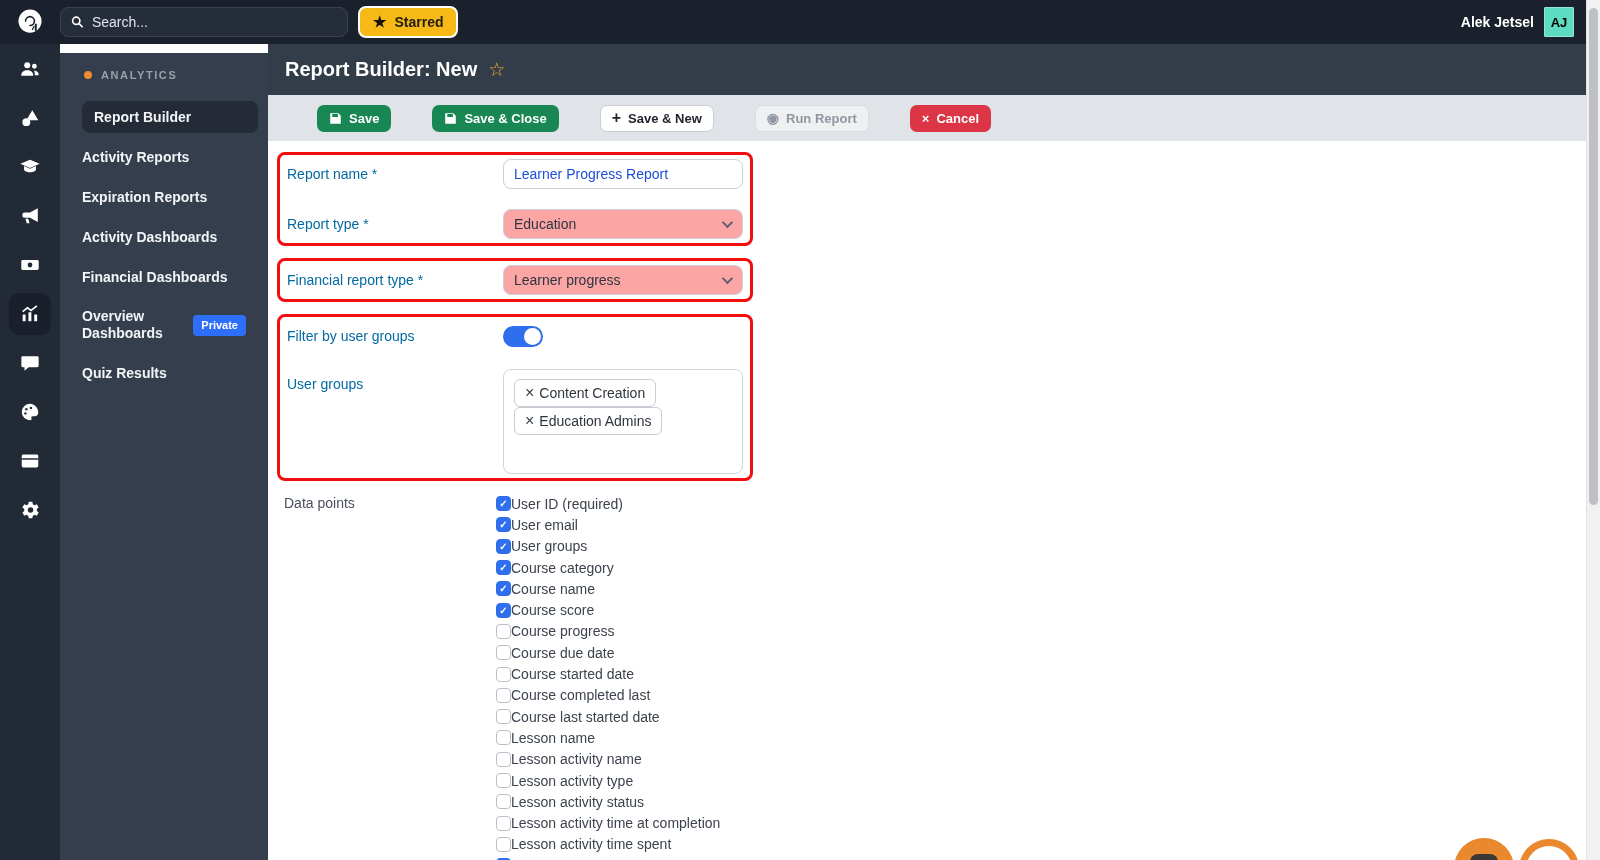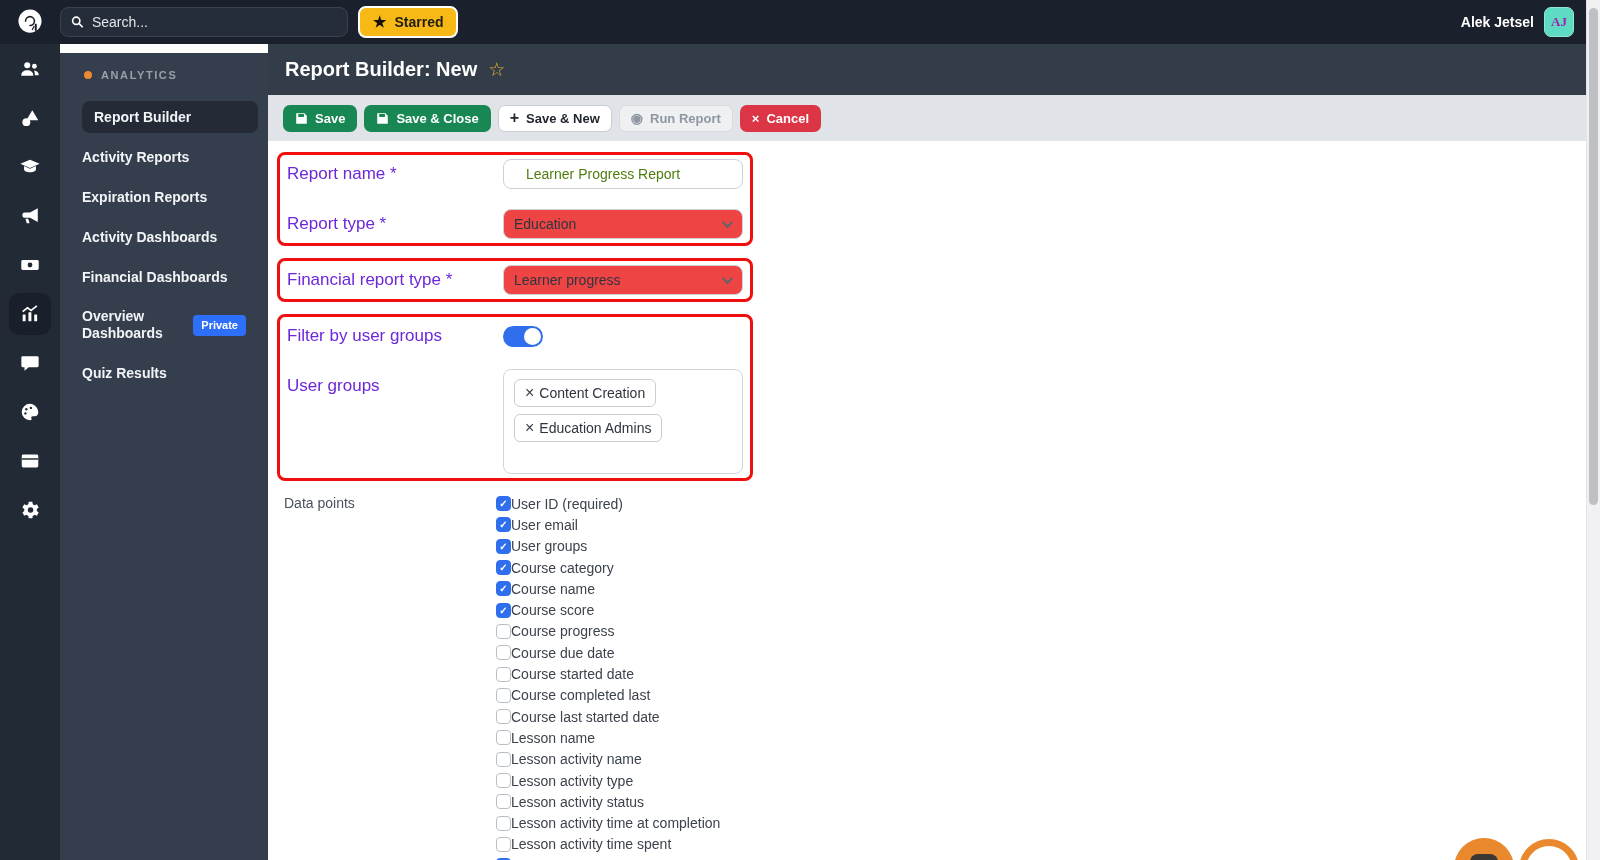--- a/index.html
+++ b/index.html
@@ -15,22 +15,22 @@
   .searchbox input { background:transparent; border:none; outline:none; color:#e8eaee;
                      font-size:14px; width:100%; font-family:inherit; }
   .searchbox input::placeholder { color:#e2e5ea; }
   .btn-starred { margin-left:10px; height:32px; background:#f7b916; border:2px solid #ffffff;
                  border-radius:8px; padding:0 13px; display:flex; align-items:center; gap:8px;
                  color:#201d14; font-size:14px; font-weight:700; cursor:pointer; }
   .btn-starred .glyph { font-size:15px; color:#16130b; }
   .topbar .spacer { flex:1; }
   .user-name { color:#fff; font-weight:700; font-size:14px; }
   .avatar { width:30px; height:30px; margin:0 12px 0 10px; background:#5edcc3; border:1px solid #8fe7d4;
-            border-radius:7px; color:#a21caf; font-size:13px; font-weight:700;
-            display:flex; align-items:center; justify-content:center;font-family:Liberation Serif, serif; }
+            border-radius:1px; color:#000000; font-size:13px; font-weight:700;
+            display:flex; align-items:center; justify-content:center; }
 
   
   .rail { position:absolute; left:0; top:44px; bottom:0; width:60px; background:#222a36; z-index:4; }
   .rail-item { width:60px; height:49px; display:flex; align-items:center; justify-content:center; cursor:pointer; }
   .rail-item .pad { width:42px; height:42px; border-radius:10px; display:flex; align-items:center; justify-content:center; }
   .rail-item.active .pad { background:#1a202b; }
   .rail-item svg { width:22px; height:22px; }
 
   
   .sidebar { position:absolute; left:60px; top:53px; bottom:0; width:208px; background:#353e4c;
@@ -48,51 +48,51 @@
 
   
   .main { position:absolute; left:268px; top:44px; right:14px; bottom:0; background:#fff; overflow:hidden; }
   .page-header { height:51px; background:#333c49; display:flex; align-items:center; padding:0 17px; gap:11px; }
   .page-title { color:#fff; font-size:20px; font-weight:700; }
   .fav-star { color:#f0b429; font-size:19px; cursor:pointer; }
 
   .toolbar { height:46px; background:#e0e3e8; display:flex; align-items:center; padding:0 15px; gap:7px; }
   .btn { height:27px; border:1px solid transparent; border-radius:7px; padding:0 11px; font-size:13px;
          font-weight:600; display:inline-flex; align-items:center; gap:7px; cursor:pointer;
-         font-family:inherit; }
+         font-family:inherit;margin-left:34px; }
   .btn svg { width:13px; height:13px; }
   .btn-green { background:#198754; color:#fff; }
   .btn-white { background:#fff; border-color:#c8cdd3; color:#21262e; }
   .btn-white .glyph { font-size:16px; font-weight:700; line-height:1; }
   .btn-gray  { background:#eef0f2; border-color:#d8dbdf; color:#8f97a1; }
   .btn-gray .glyph { font-size:14px; line-height:1; }
   .btn-red   { background:#dc3545; color:#fff; }
   .btn-red .glyph { font-size:13px; font-weight:700; line-height:1; }
 
   .content { padding:11px 0 0 9px; }
   .group { width:476px; border:3px solid #f10e0e; border-radius:8px; padding:4px; margin-bottom:12px; }
   .frow { display:flex; align-items:center; min-height:30px; }
   .frow + .frow { margin-top:20px; }
   .frow.top { align-items:flex-start; margin-top:18px; }
-  .flabel { width:219px; padding-left:3px; color:#6d28d9; font-size:17px; flex:none; }
+  .flabel { width:219px; padding-left:3px; color:#0369a1; font-size:14px; flex:none; }
   .frow.top .flabel { margin-top:7px; }
 
-  .text-input { width:240px; height:30px; border:1px solid #ccd1d7; border-radius:8px; padding:0 22px;
-                font-size:14px; color:#4d7c0f; background:#fff; font-family:inherit; outline:none; }
+  .text-input { width:240px; height:30px; border:1px solid #ccd1d7; border-radius:8px; padding:0 10px;
+                font-size:14px; color:#1d4ed8; background:#fff; font-family:inherit; outline:none; }
   .select { width:240px; height:30px; border:1px solid #ccd1d7; border-radius:8px; padding:0 10px;
-            font-size:14px; color:#2e353f; background:#ef4444; display:flex; align-items:center;
+            font-size:14px; color:#2e353f; background:#fca5a5; display:flex; align-items:center;
             justify-content:space-between; cursor:pointer; }
   .chev { width:8px; height:8px; border-right:2px solid #5b6470; border-bottom:2px solid #5b6470;
           transform:rotate(45deg) translateY(-2px); margin-right:2px; }
 
   .toggle { width:40px; height:21px; border-radius:12px; background:#2f6fed; position:relative; cursor:pointer; }
   .toggle .knob { position:absolute; right:2px; top:2px; width:17px; height:17px; border-radius:50%; background:#fff; }
 
   .tags-box { width:240px; min-height:105px; border:1px solid #d2d6dc; border-radius:8px;
-              padding:9px 10px; display:flex; flex-direction:column; gap:7px; align-items:flex-start; }
+              padding:9px 10px; display:flex; flex-direction:column; gap:0; align-items:flex-start; }
   .tag { border:1px solid #c8cdd3; border-radius:6px; height:28px; display:flex; align-items:center;
          gap:5px; padding:0 10px; font-size:14px; color:#2e353f; background:#fff; cursor:pointer; }
   .tag-x { color:#3a414b; font-size:16px; line-height:1; }
   .tag-x::before { content:"×"; }
 
   .dp-row { display:flex; align-items:flex-start; padding-left:7px; margin-top:11px; }
   .dp-label { width:212px; color:#4a515c; font-size:14px; padding-top:2px; flex:none; }
   .dp-list { display:flex; flex-direction:column; }
   .dp-item { display:flex; align-items:center; height:21.3px; cursor:pointer; }
   .dp-item span.txt { font-size:14px; color:#3c434d; }

